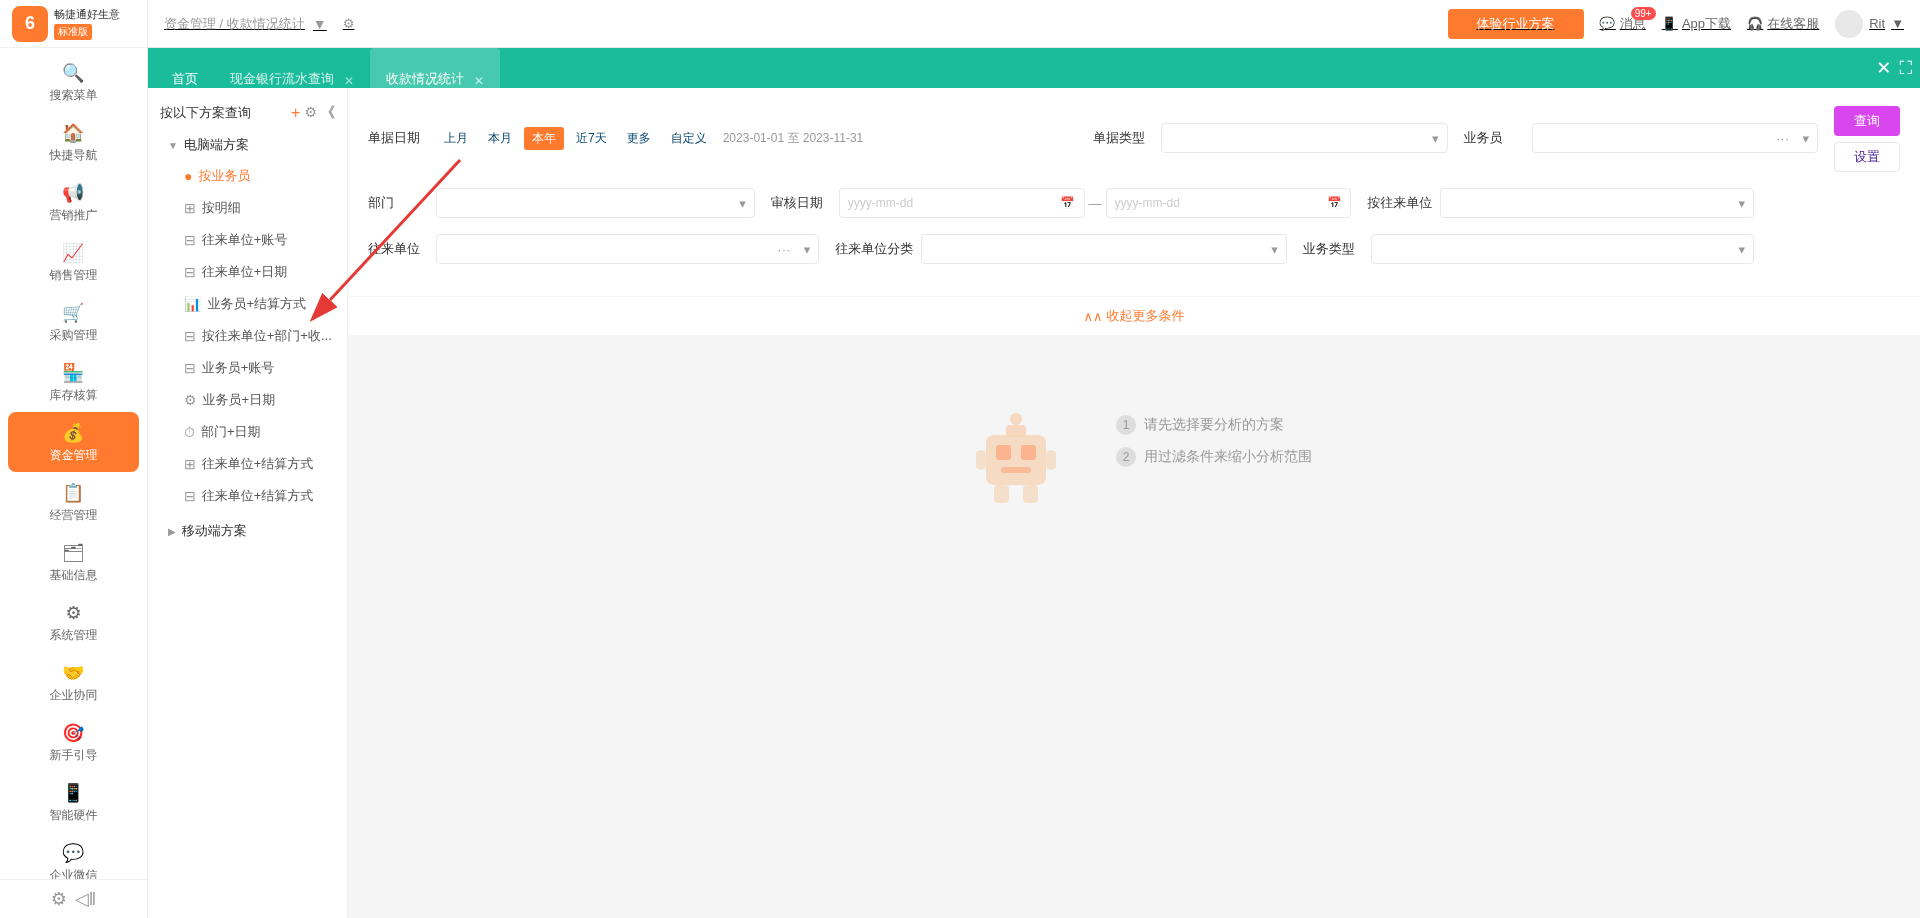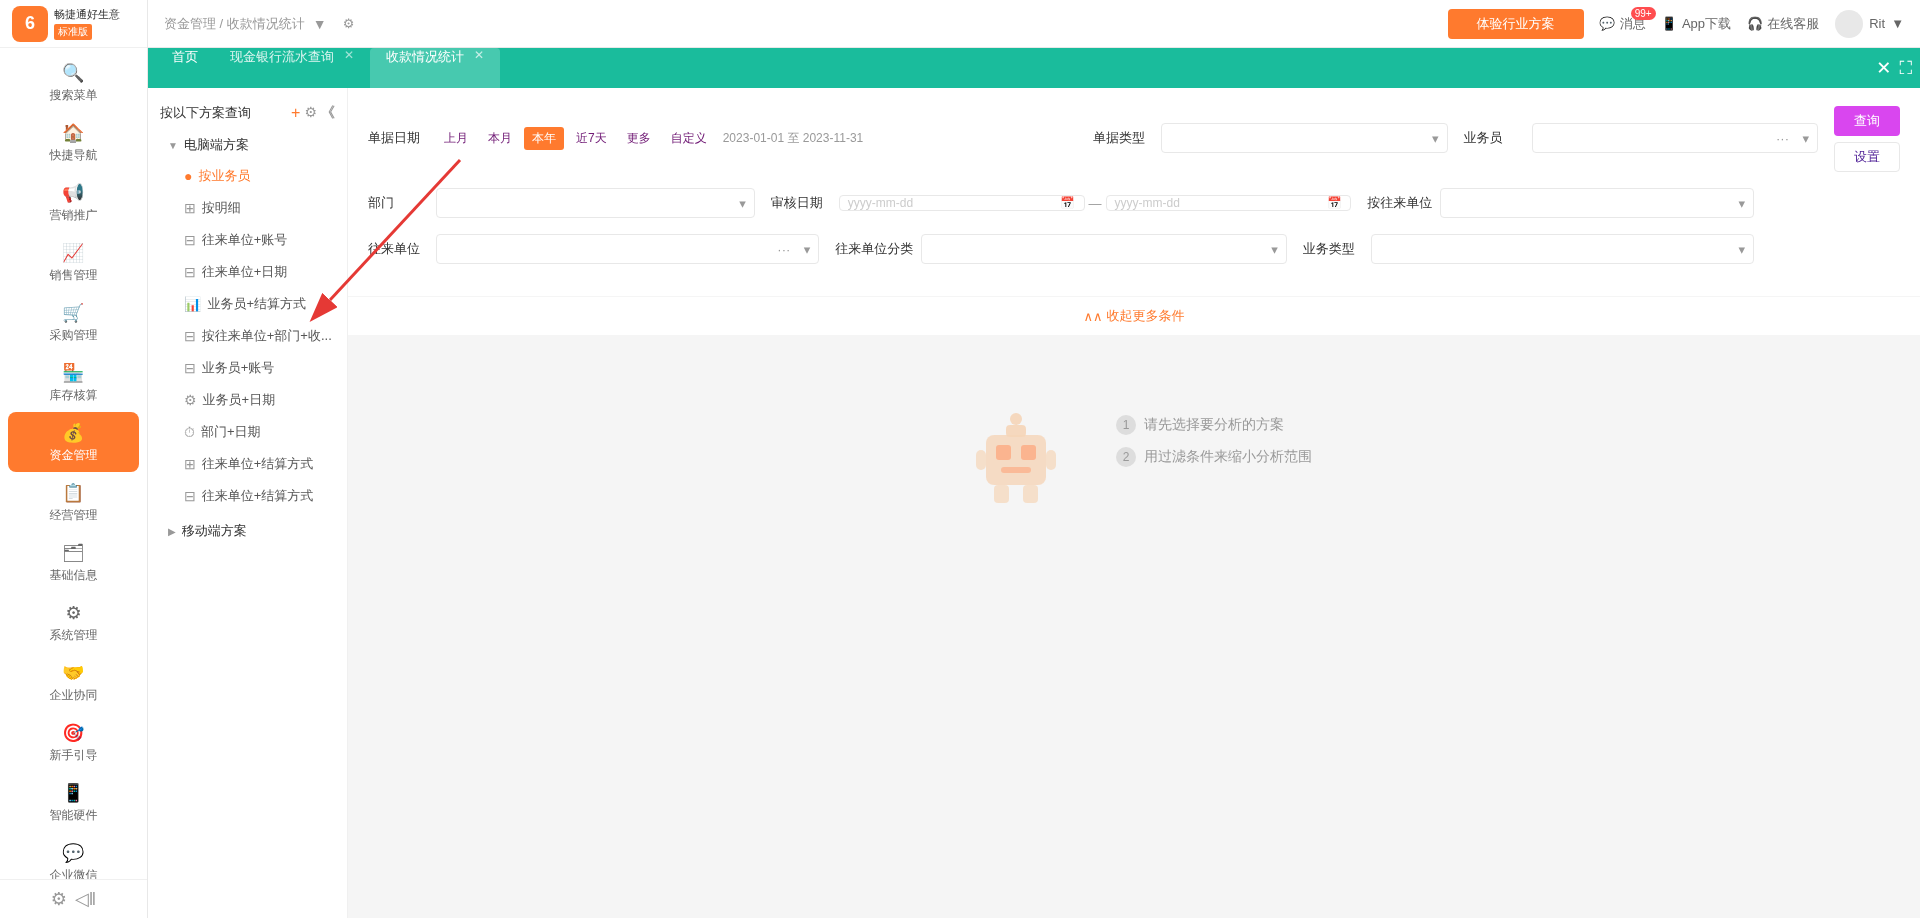--- a/index.html
+++ b/index.html
@@ -81,20 +81,21 @@
     
     .top-header {
       height: 48px;
       background: #fff;
       display: flex;
       align-items: center;
       padding: 0 16px;
       border-bottom: 1px solid #e8e8e8;
       justify-content: space-between;
       flex-shrink: 0;
+      text-decoration: underline;
     }
     .top-header-left {
       display: flex;
       align-items: center;
       gap: 8px;
     }
     .breadcrumb-text { color: #999; font-size: 13px; }
     .top-header-right {
       display: flex;
       align-items: center;
@@ -129,21 +130,21 @@
       background: #1abc9c;
       display: flex;
       align-items: center;
       padding: 0 8px;
       flex-shrink: 0;
       gap: 0;
     }
     .tab-item {
       height: 40px;
       display: flex;
-      align-items: flex-start;
+      align-items: flex-end;
       padding: 0 16px;
       color: rgba(255,255,255,0.85);
       cursor: pointer;
       font-size: 13px;
       gap: 6px;
     }
     .tab-item.active {
       background: rgba(255,255,255,0.2);
       color: white;
       border-radius: 4px 4px 0 0;
@@ -291,21 +292,21 @@
       gap: 4px;
     }
     .date-tabs {
       display: flex;
       gap: 4px;
       align-items: center;
     }
     .date-tab {
       padding: 3px 8px;
       font-size: 12px;
-      color: #701a75;
+      color: #0c4a6e;
       cursor: pointer;
       border: none;
       background: none;
     }
     .date-tab.active {
       background: #ff7a2e;
       color: white;
       border-radius: 3px;
     }
     .date-range {
@@ -327,21 +328,21 @@
       color: #999;
       font-size: 13px;
     }
     .date-input-group {
       display: flex;
       align-items: center;
       gap: 4px;
       flex: 1;
     }
     .date-input {
-      height: 16px;
+      height: 30px;
       border: 1px solid #e8e8e8;
       border-radius: 4px;
       padding: 0 8px;
       color: #ccc;
       font-size: 12px;
       display: flex;
       align-items: center;
       justify-content: space-between;
       flex: 1;
       background: white;

